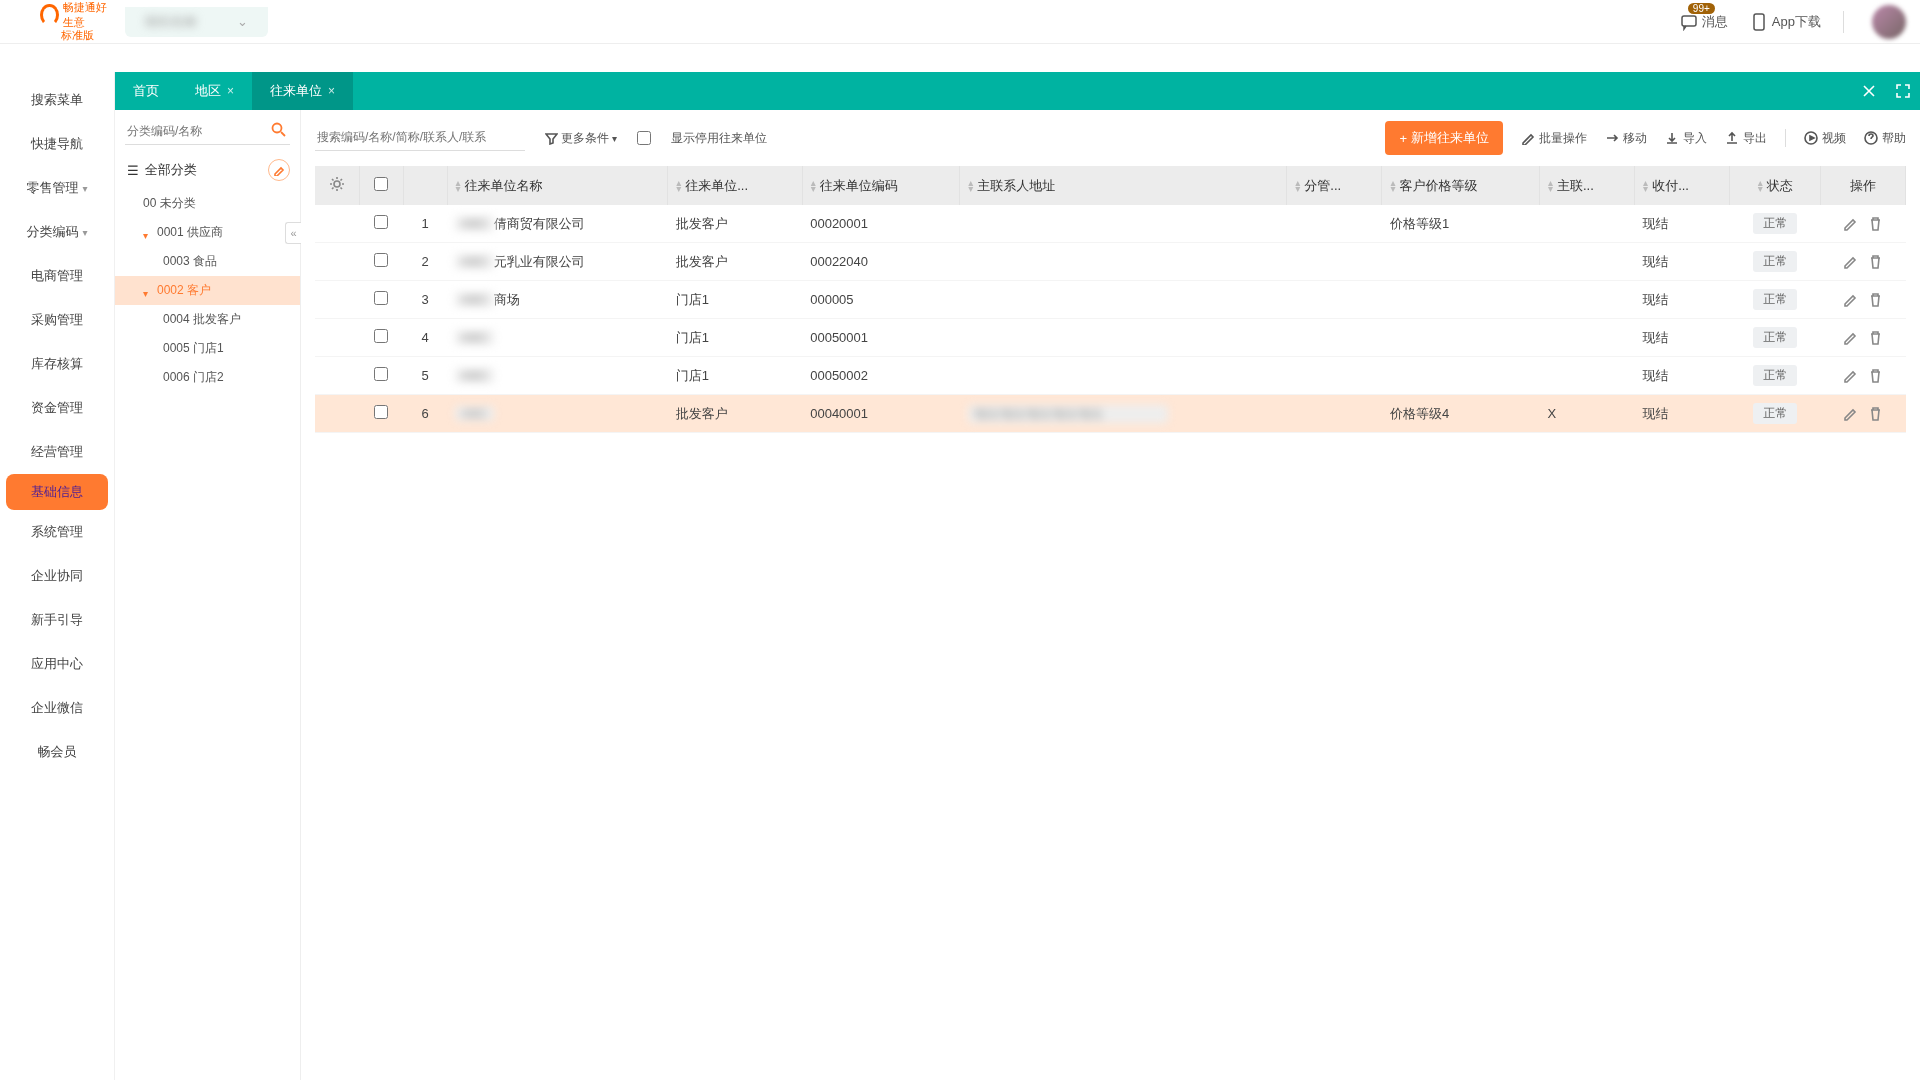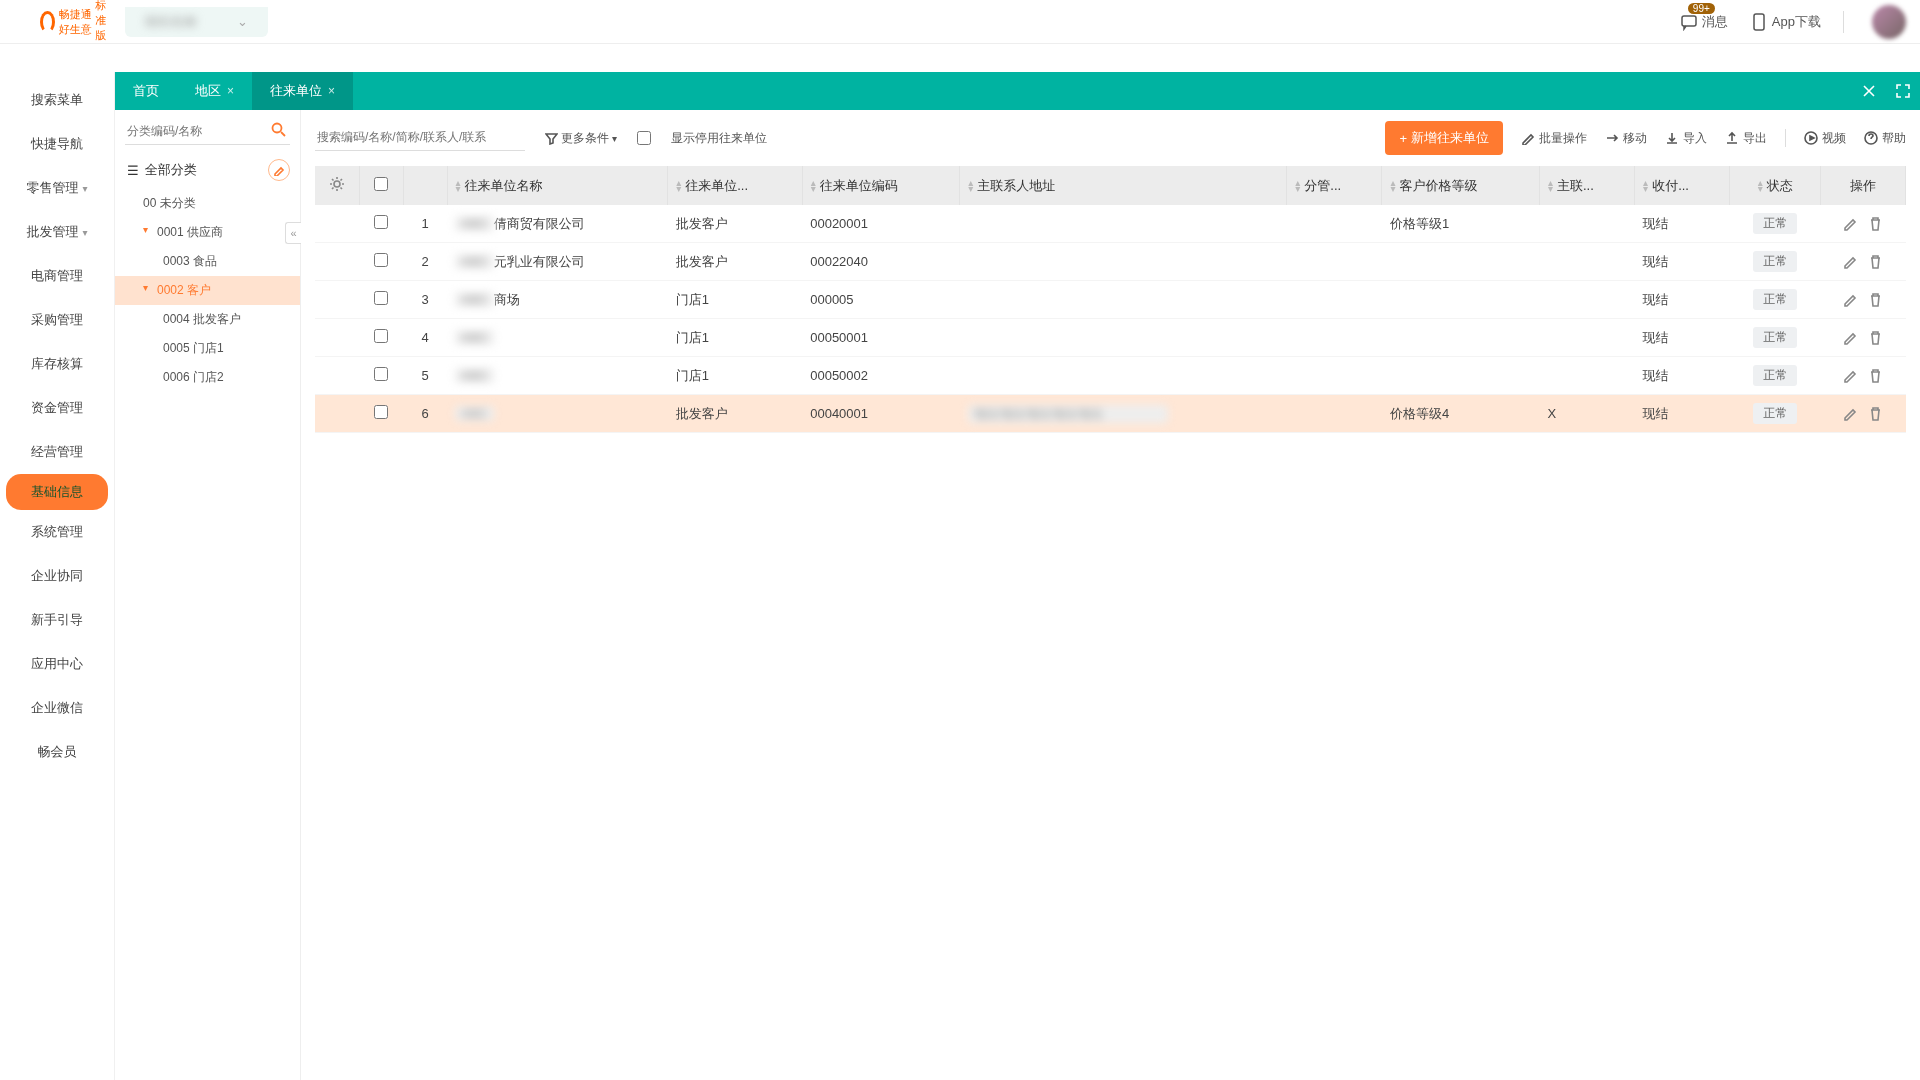--- a/index.html
+++ b/index.html
@@ -1,41 +1,41 @@
 <!DOCTYPE html>
 <html><head>
 <meta charset="utf-8">
 <style>
 * { margin:0; padding:0; box-sizing:border-box; font-family:"Microsoft YaHei","PingFang SC",sans-serif; }
 body { background:#fff; font-size:13px; color:#333; overflow:hidden; }
 .app { width:1920px; height:1080px; display:flex; flex-direction:column; }
 
 
 .topbar { height:44px; display:flex; align-items:center; padding:0 14px 0 0; border-bottom:1px solid #eee; }
-.logo-block { width:115px; height:44px; display:flex; flex-direction:row; align-items:center; justify-content:center;padding-left:40px; }
+.logo-block { width:115px; height:44px; display:flex; flex-direction:column; align-items:center; justify-content:center;padding-left:40px; }
 .logo-icon { width:22px; height:22px; border:3px solid #f60; border-radius:50%; border-bottom-color:transparent; position:relative; }
 .logo-text { font-size:11px; color:#f60; margin-top:-2px; }
 .brand-pill { margin-left:10px; background:#eef7f5; border-radius:0 0 6px 6px; padding:6px 20px; color:#999; font-size:13px; position:relative; display:flex; align-items:center; }
 .brand-pill .blur { filter:blur(4px); }
 .brand-pill .chev { margin-left:40px; color:#aaa; }
 .spacer { flex:1; }
 .top-actions { display:flex; align-items:center; gap:22px; }
 .top-action { display:flex; align-items:center; gap:4px; color:#555; cursor:pointer; position:relative; }
 .top-action svg { width:18px; height:18px; stroke:#555; fill:none; stroke-width:1.5; }
 .badge { position:absolute; top:-10px; left:8px; background:#a16207; color:#fff; font-size:10px; border-radius:8px; padding:0 5px; }
 .avatar { width:34px; height:34px; border-radius:50%; background:linear-gradient(135deg,#b8a,#766); filter:blur(2px); margin-left:6px; }
 .divider-v { width:1px; height:22px; background:#ddd; }
 
 
 .main-row { flex:1; display:flex; min-height:0;margin-top:28px; }
 
 
 .left-nav { width:115px; background:#fff; border-right:1px solid #f0f0f0; display:flex; flex-direction:column; padding-top:6px; }
 .nav-item { height:44px; display:flex; align-items:center; justify-content:center; gap:4px; color:#444; cursor:pointer; }
-.nav-item.active { background:#ff7a30; color:#14532d; border-radius:15px; margin:0 6px; height:36px; }
+.nav-item.active { background:#ff7a30; color:#4c1d95; border-radius:8px; margin:0 6px; height:36px; }
 .nav-chev { font-size:10px; color:#999; }
 
 
 .content-col { flex:1; display:flex; flex-direction:column; min-width:0; }
 
 
 .tabs-bar { height:38px; background:#00b3a1; display:flex; align-items:stretch; color:#fff; }
 .tab { padding:0 18px; display:flex; align-items:center; gap:6px; cursor:pointer; font-size:13px; }
 .tab.inactive { background:rgba(255,255,255,0.0); }
 .tab.active { background:#009688; }
@@ -49,21 +49,21 @@
 
 
 .tree-panel { width:186px; border-right:1px solid #eee; display:flex; flex-direction:column; position:relative; }
 .tree-search { padding:10px 10px 6px; position:relative; }
 .tree-search input { width:100%; border:none; border-bottom:1px solid #ddd; padding:4px 22px 6px 2px; font-size:12px; outline:none; color:#555; }
 .tree-search .mag { position:absolute; right:14px; top:12px; color:#ff7a30; }
 .tree-head { display:flex; align-items:center; padding:8px 10px 8px 12px; gap:6px; color:#333; }
 .tree-head .edit-btn { margin-left:auto; width:22px; height:22px; border:1px solid #ffb98c; color:#ff7a30; border-radius:50%; display:flex; align-items:center; justify-content:center; font-size:12px; }
 .collapse-handle { position:absolute; right:-1px; top:112px; width:16px; height:22px; border:1px solid #ddd; border-right:none; background:#fff; display:flex; align-items:center; justify-content:center; color:#999; font-size:11px; cursor:pointer; border-radius:3px 0 0 3px; }
 .tree-list { padding-left:0; }
-.tree-node { padding:6px 10px 6px 24px; font-size:12px; color:#555; cursor:pointer; display:flex; align-items:flex-start; gap:4px; }
+.tree-node { padding:6px 10px 6px 24px; font-size:12px; color:#555; cursor:pointer; display:flex; align-items:flex-end; gap:4px; }
 .tree-node.l1 { padding-left:28px; }
 .tree-node.l2 { padding-left:48px; }
 .tree-node.selected { background:#ffe2cf; color:#ff7a30; }
 .tree-caret { font-size:10px; color:#ff7a30; width:10px; display:inline-block; }
 
 
 .data-area { flex:1; display:flex; flex-direction:column; min-width:0; padding:0 14px 0 14px; }
 
 
 .tool-row { height:56px; display:flex; align-items:center; gap:20px; }
@@ -145,21 +145,21 @@
           <span>搜索菜单</span>
         </div>
         <div class="nav-item">
           <span>快捷导航</span>
         </div>
         <div class="nav-item">
           <span>零售管理</span>
           <span class="nav-chev">▾</span>
         </div>
         <div class="nav-item">
-          <span>批发管理</span>
+          <span>分类编码</span>
           <span class="nav-chev">▾</span>
         </div>
         <div class="nav-item">
           <span>电商管理</span>
         </div>
         <div class="nav-item">
           <span>采购管理</span>
         </div>
         <div class="nav-item">
           <span>库存核算</span>

